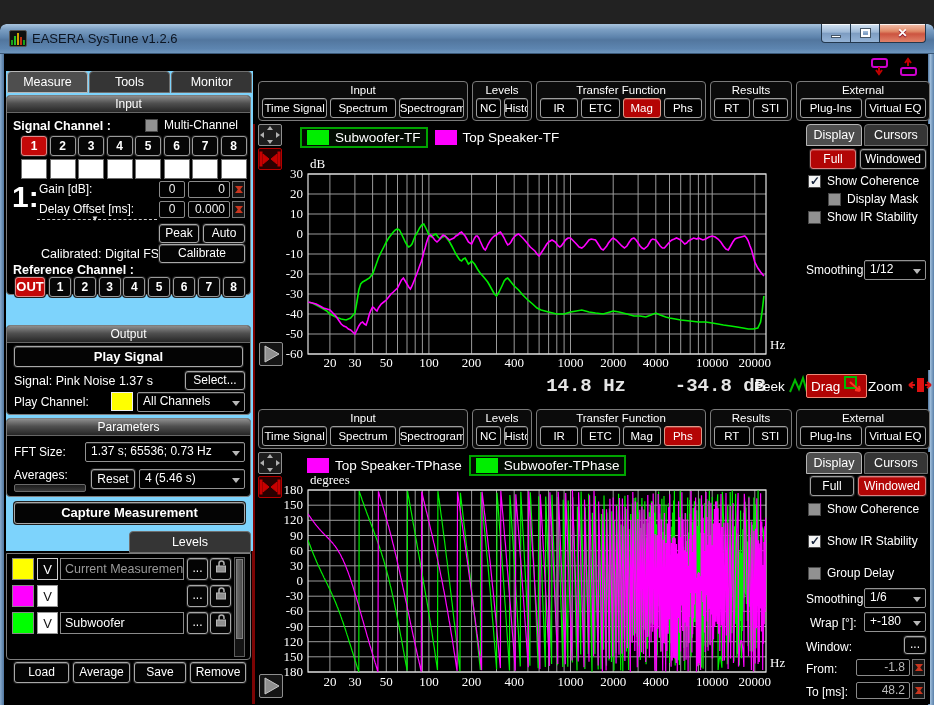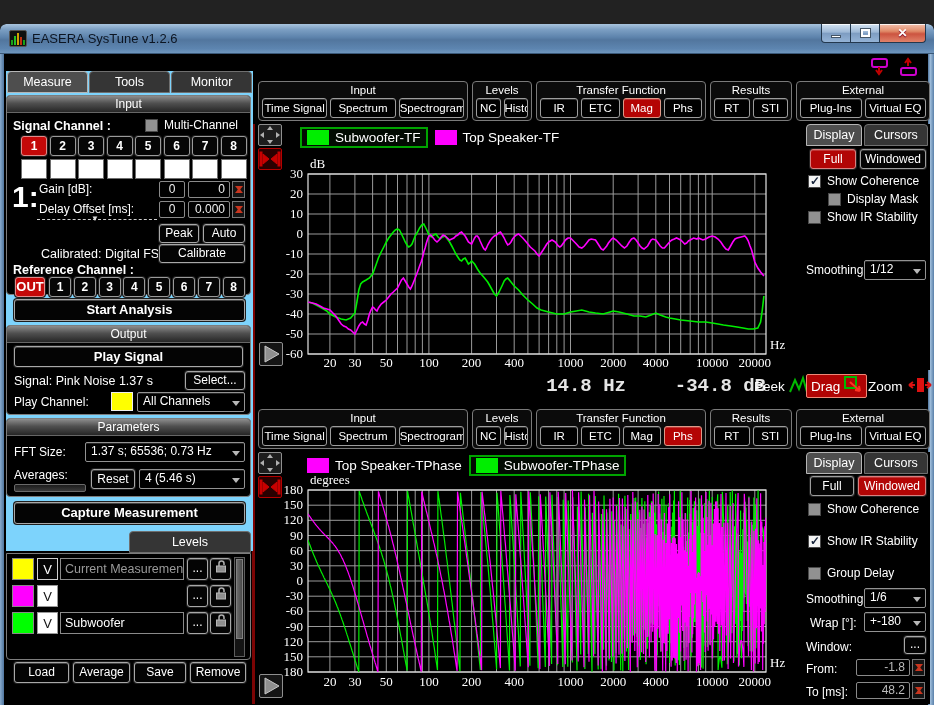--- a/index.html
+++ b/index.html
@@ -207,21 +207,20 @@
           <div class="chbtn" style="left: 66.8px; width: 22px; top: 181px;">2</div>
           <div class="chbtn" style="left: 91.6px; width: 22px; top: 181px;">3</div>
           <div class="chbtn" style="left: 116.4px; width: 22px; top: 181px;">4</div>
           <div class="chbtn" style="left: 141.2px; width: 22px; top: 181px;">5</div>
           <div class="chbtn" style="left: 166px; width: 22px; top: 181px;">6</div>
           <div class="chbtn" style="left: 190.8px; width: 22px; top: 181px;">7</div>
           <div class="chbtn" style="left: 215.6px; width: 22px; top: 181px;">8</div>
         </div>
     </div>
 
-    <div class="b3d bold" style="left:8px;top:228px;width:231px;height:22px;line-height:20px;font-size:13px">Start Analysis</div>
 
     <div class="sec" style="left:0;top:254px;width:245px;height:90px">
       <div class="shead">Output</div>
       <div class="b3d bold" style="left:7px;top:20px;width:229px;height:21px;line-height:19px;font-size:13px">Play Signal</div>
       <span class="lab" style="left:7px;top:48px;font-size:12.5px">Signal: Pink Noise  1.37 s</span>
       <div class="b3d" style="left:178px;top:45px;width:60px;height:19px;line-height:17px">Select...</div>
       <span class="lab" style="left:7px;top:69px">Play Channel:</span>
       <div style="position:absolute;left:104px;top:66px;width:22px;height:19px;background:#ffff00;border:1px solid #eee"></div>
       <div class="dd" style="left:130px;top:66px;width:108px">All Channels</div>
     </div>

